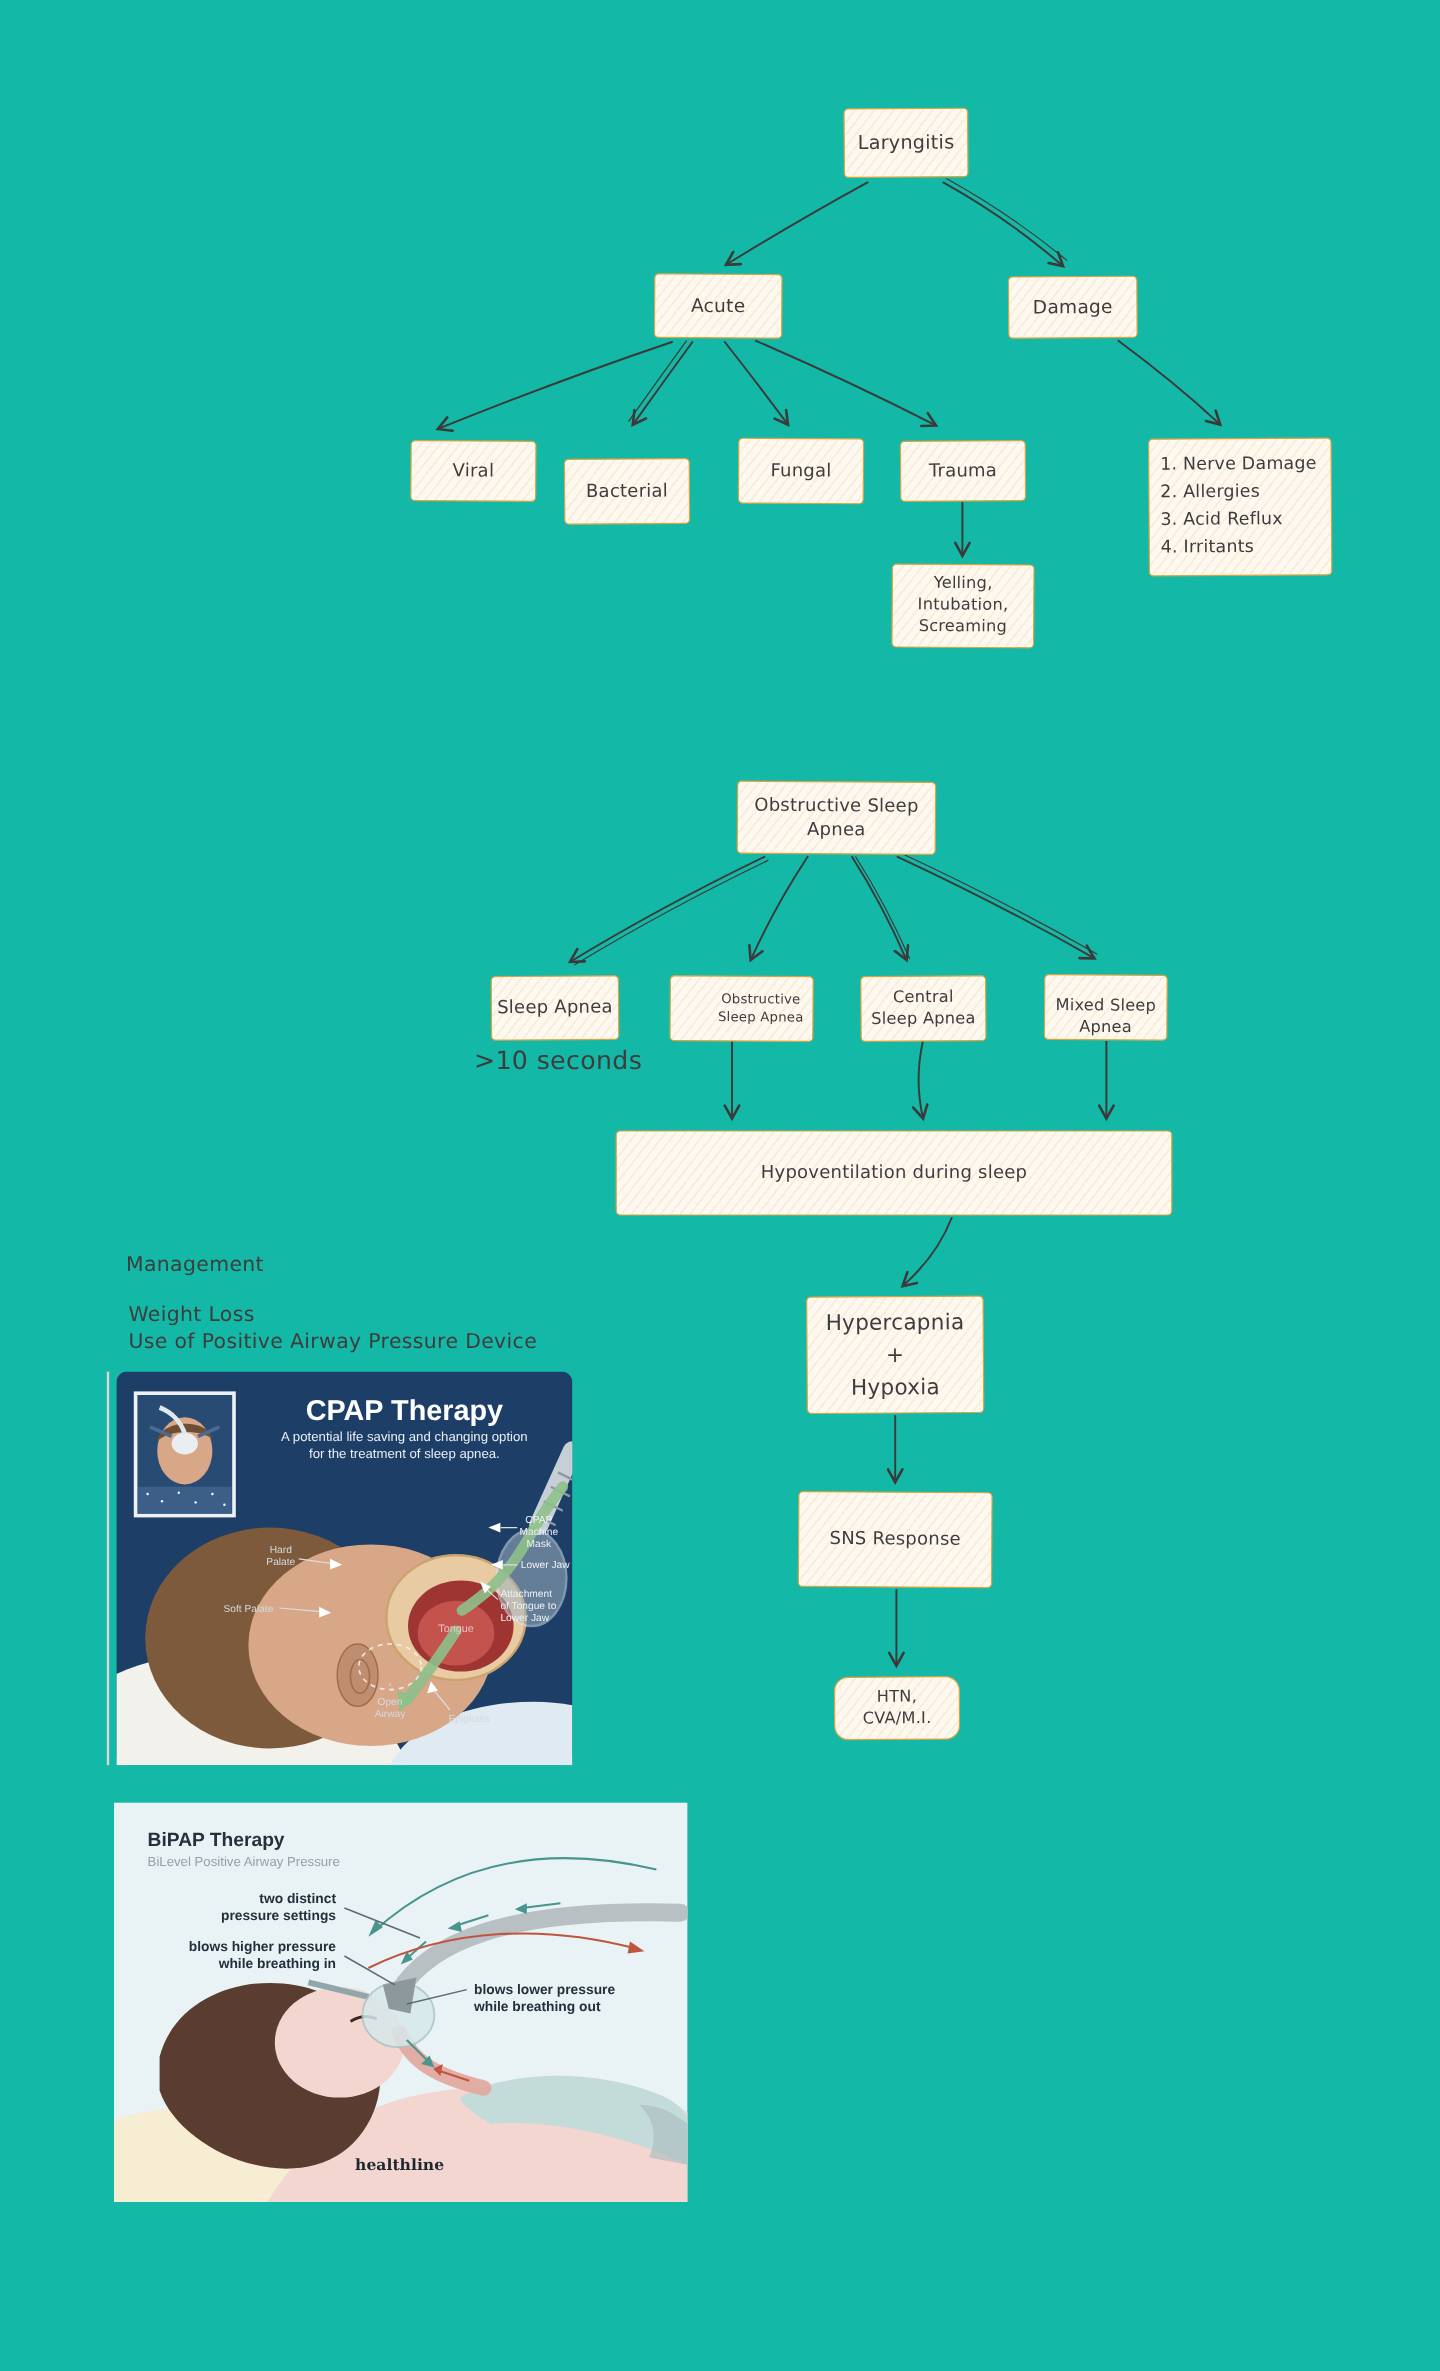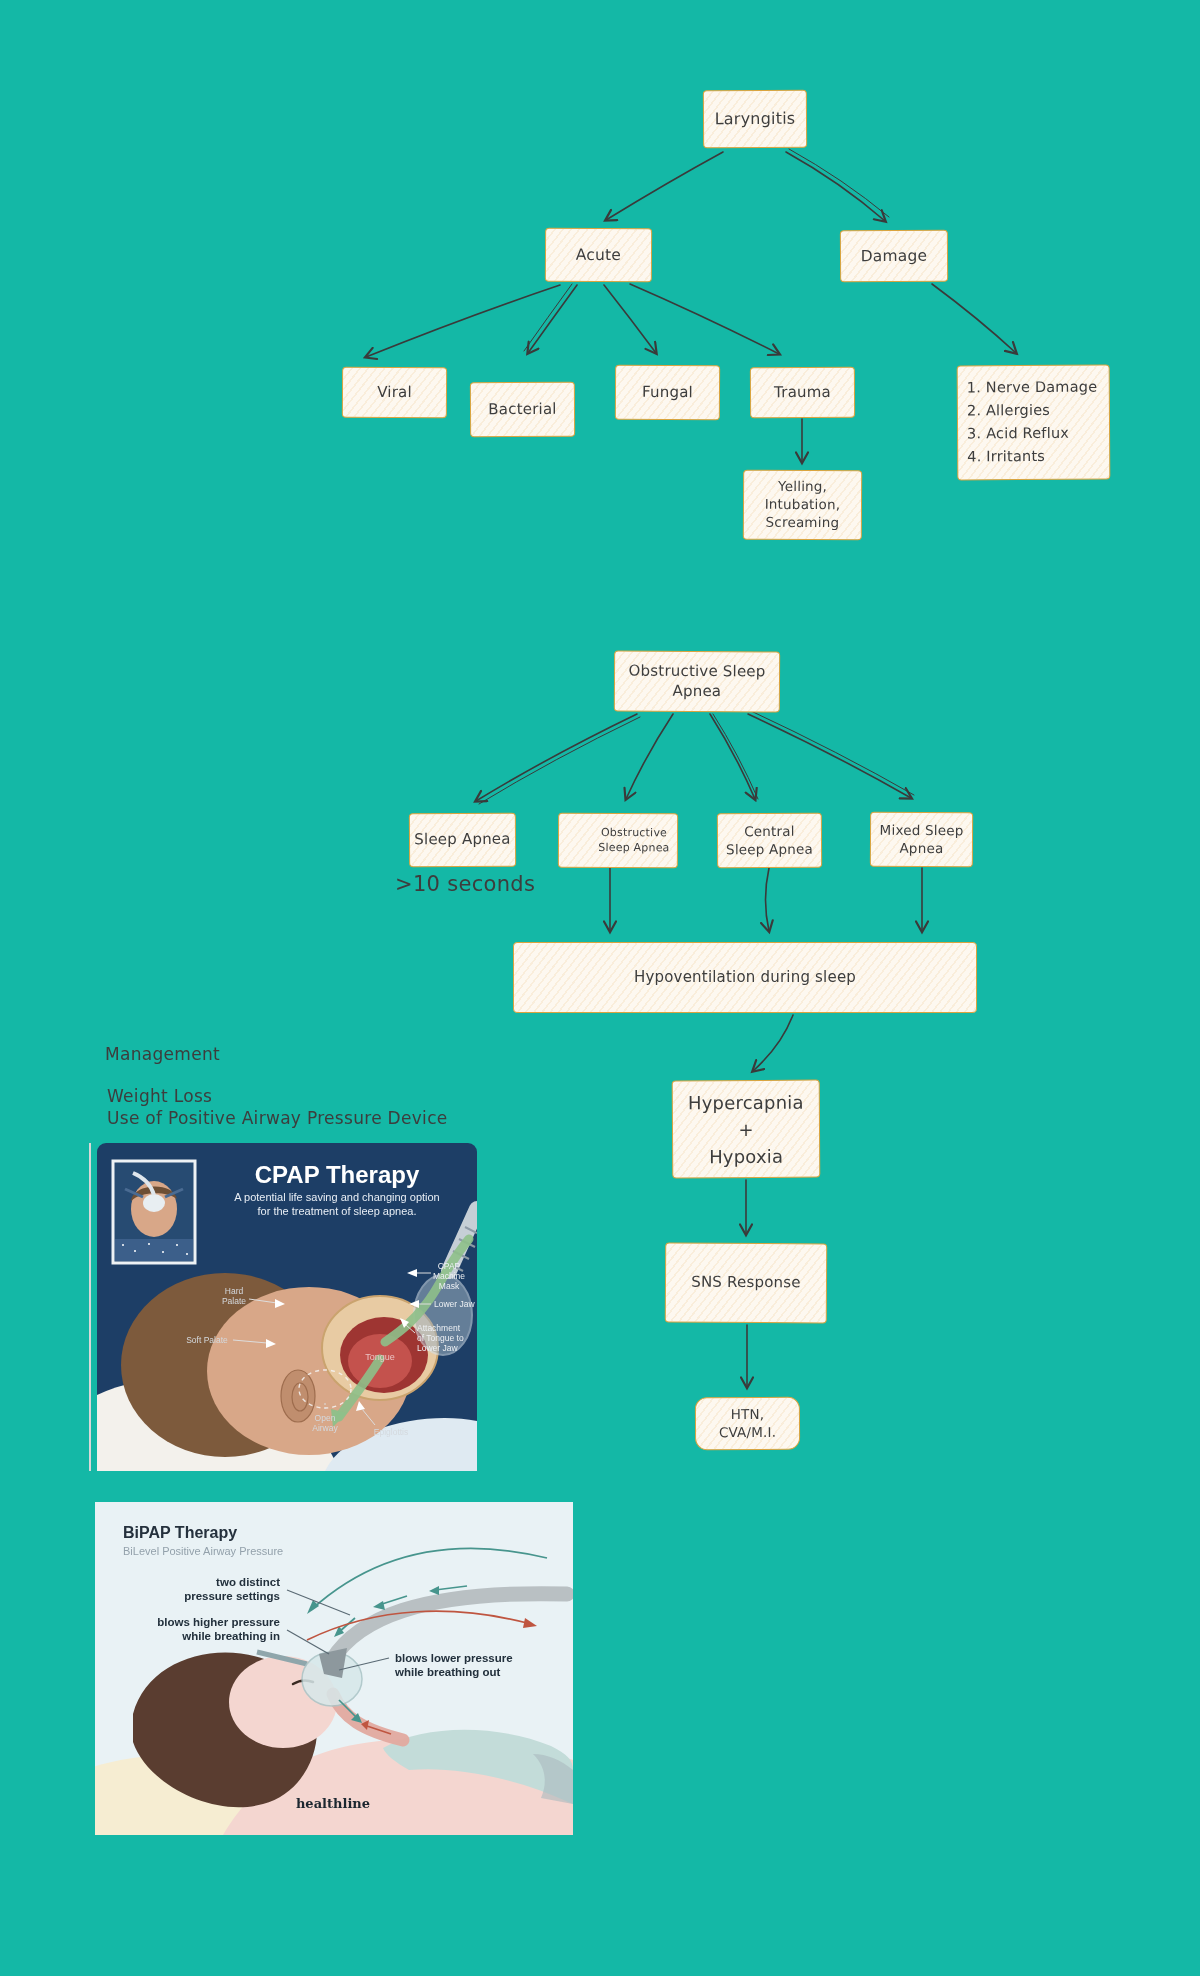--- a/index.html
+++ b/index.html
@@ -117,21 +117,21 @@
   <div class="node tilt-b" style="left:558px;top:813px;width:120px;height:55px;font-size:11px;padding-left:32px;">
     <span class="ln">Obstructive</span>
     <span class="ln">Sleep Apnea</span>
   </div>
 
   <div class="node tilt-a" style="left:717px;top:813px;width:105px;height:55px;font-size:13.5px;">
     <span class="ln">Central</span>
     <span class="ln">Sleep Apnea</span>
   </div>
 
-  <div class="node tilt-b" style="left:870px;top:812px;width:103px;height:55px;font-size:13.5px;">
+  <div class="node tilt-b" style="left:870px;top:812px;width:103px;height:55px;font-size:13.5px;justify-content:flex-end;">
     <span class="ln">Mixed Sleep</span>
     <span class="ln">Apnea</span>
   </div>
 
   <div class="node" style="left:513px;top:942px;width:464px;height:71px;font-size:15px;">
     <span class="ln">Hypoventilation during sleep</span>
   </div>
 
   <div class="node tilt-a" style="left:672px;top:1080px;width:148px;height:98px;font-size:18px;line-height:1.5;justify-content:center;">
     <span class="ln">Hypercapnia</span>

